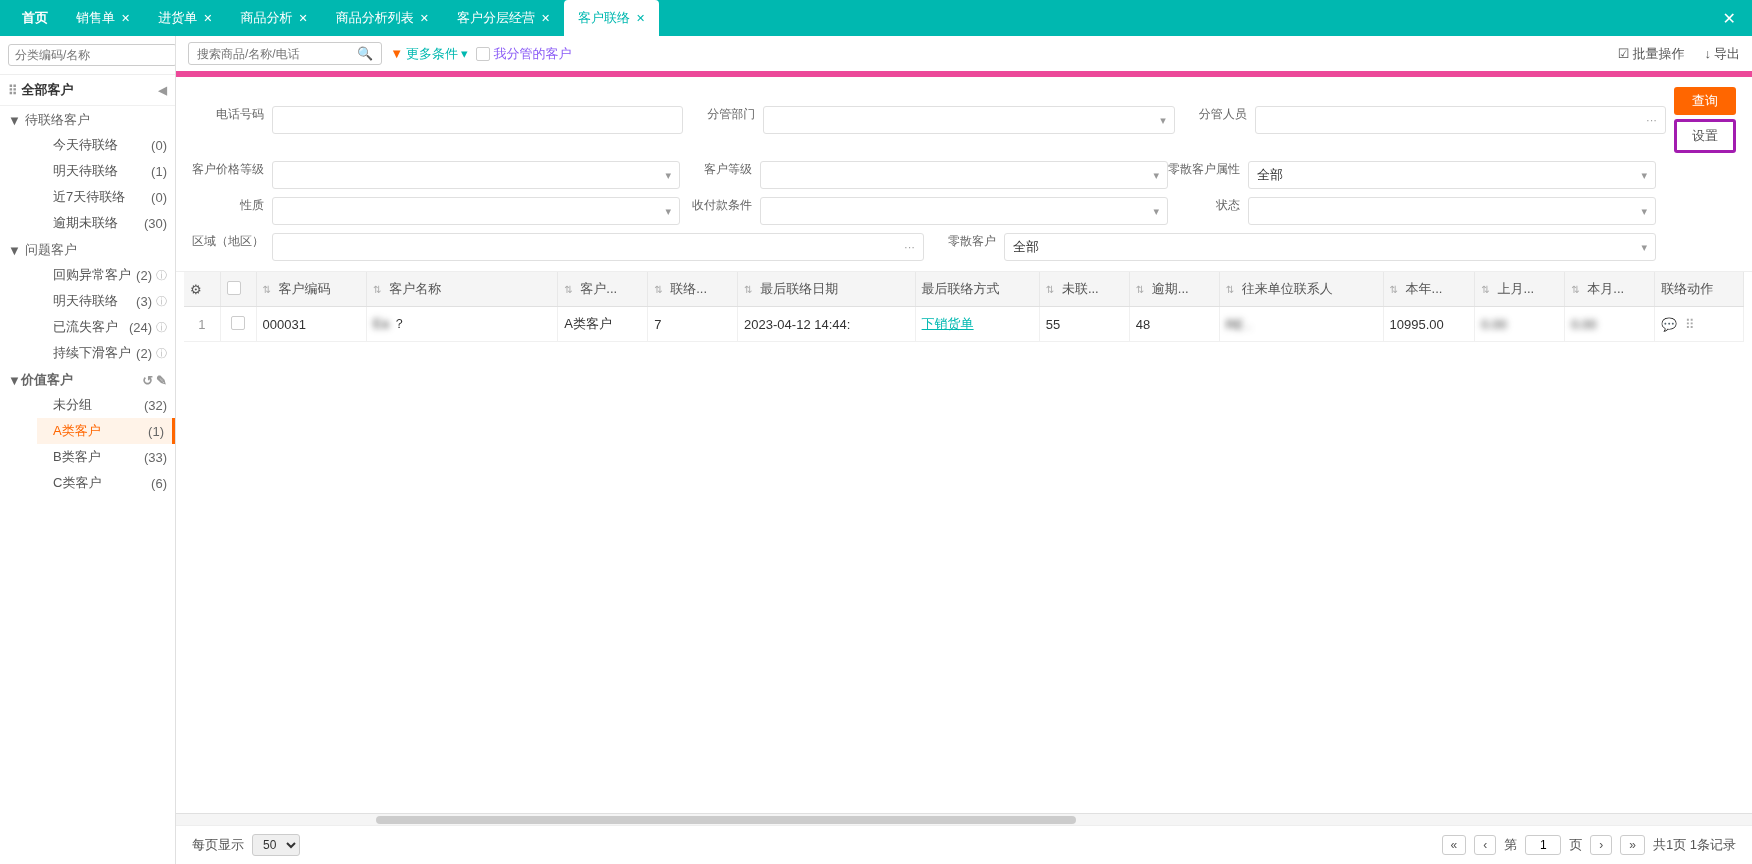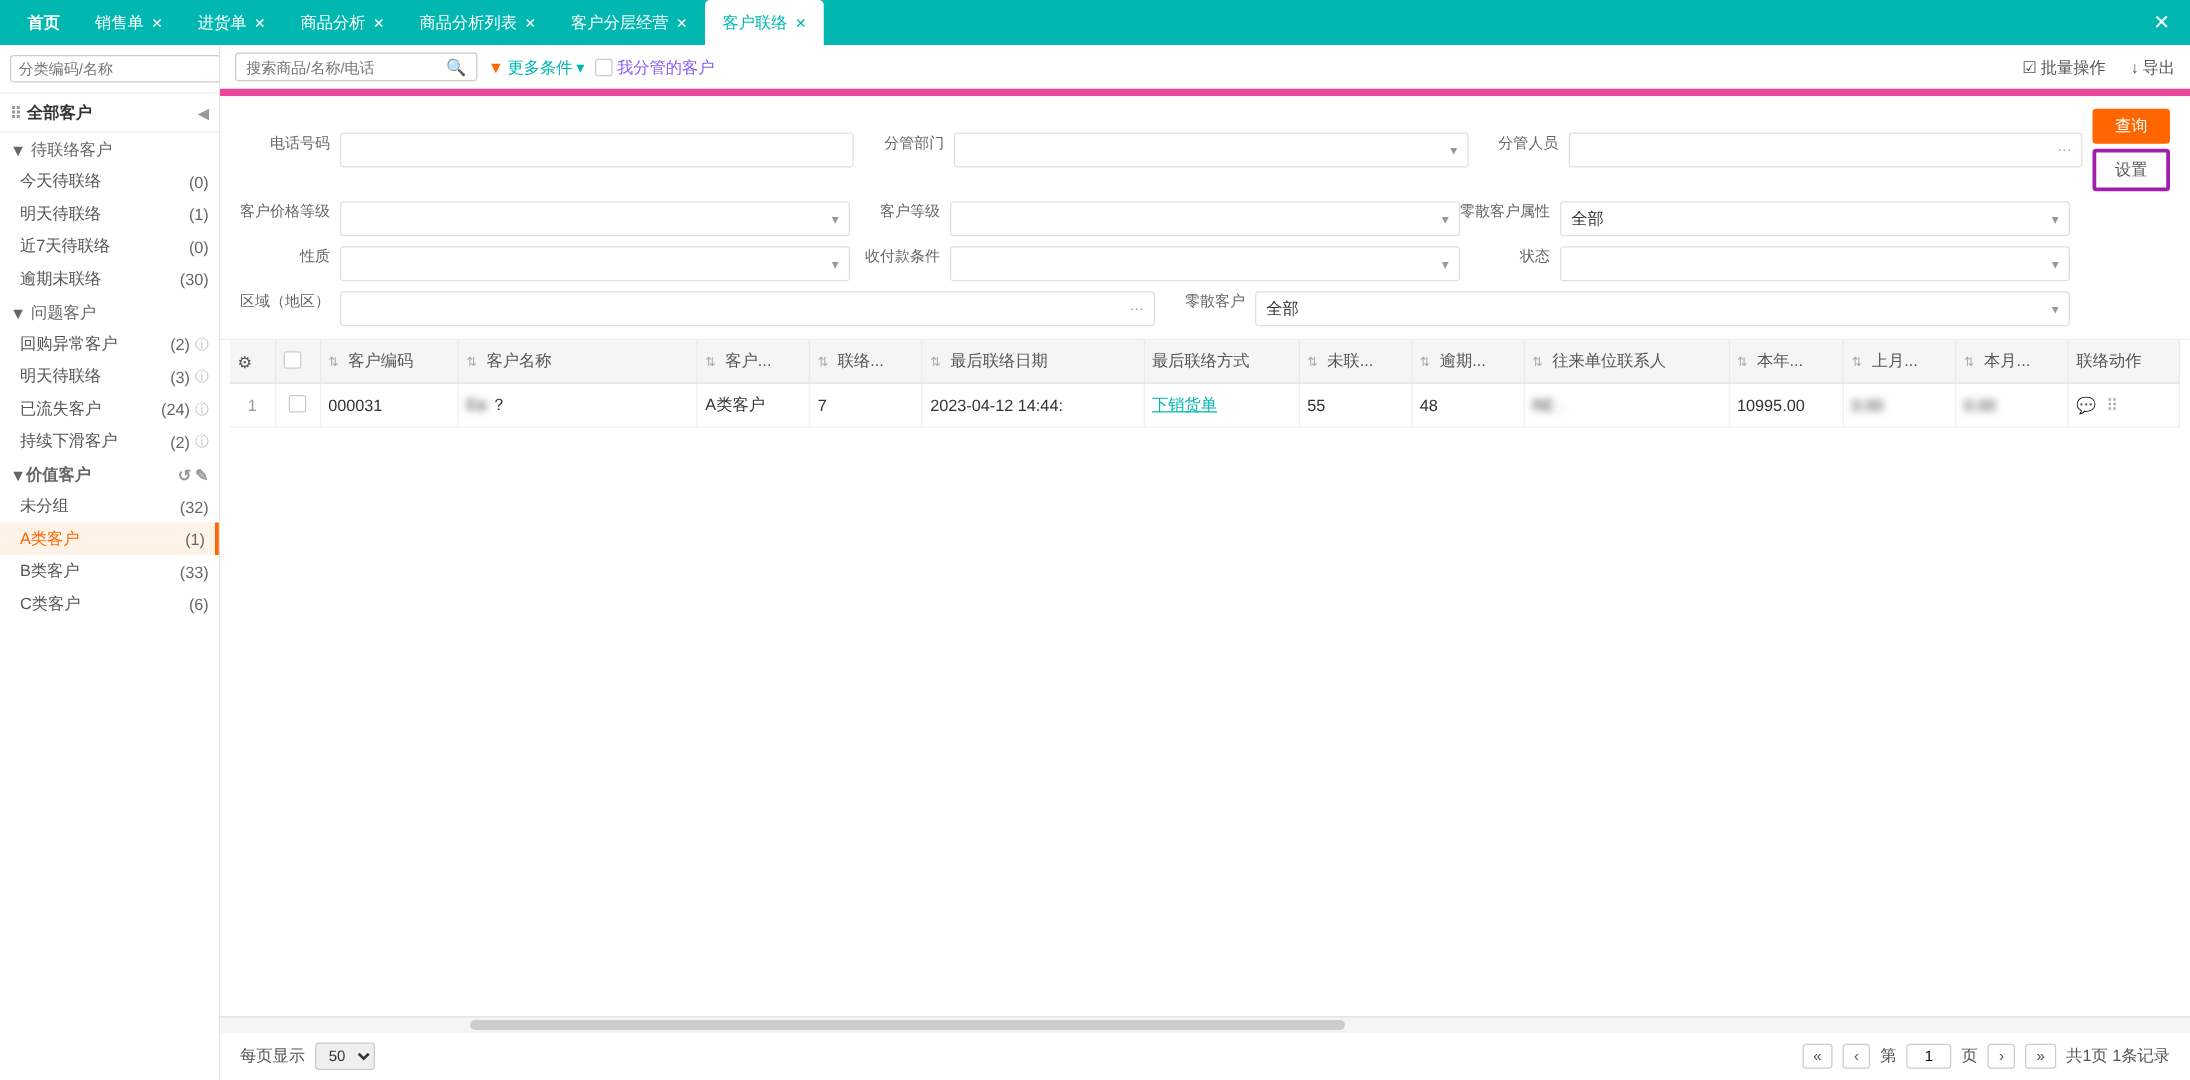--- a/index.html
+++ b/index.html
@@ -55,21 +55,21 @@
     .sidebar-section-header .collapse-icon { margin-left: auto; color: #999; font-size: 11px; }
 
     .sidebar-group-title {
       display: flex; align-items: center; padding: 5px 8px 3px 8px;
       color: #666; font-size: 12px; cursor: pointer;
     }
     .sidebar-group-title .arrow { margin-right: 4px; color: #666; }
 
     .sidebar-item {
       padding: 4px 8px 4px 16px; color: #555; cursor: pointer;
-      font-size: 12px; display: flex; align-items: center;
+      font-size: 12px; display: flex; align-items: center; margin-left: 37px;
     }
     .sidebar-item.active { background: #fff3e8; color: #f60; border-right: 3px solid #f60; }
     .sidebar-item .badge { margin-left: auto; color: #666; }
     .sidebar-item .info-icon { margin-left: 4px; color: #bbb; font-size: 11px; }
 
     .sidebar-group-header {
       display: flex; align-items: center; padding: 5px 8px 3px 8px;
       color: #666; font-size: 12px; cursor: pointer; font-weight: bold;
     }
     .sidebar-group-header .icons { margin-left: auto; display: flex; gap: 3px; color: #999; }

